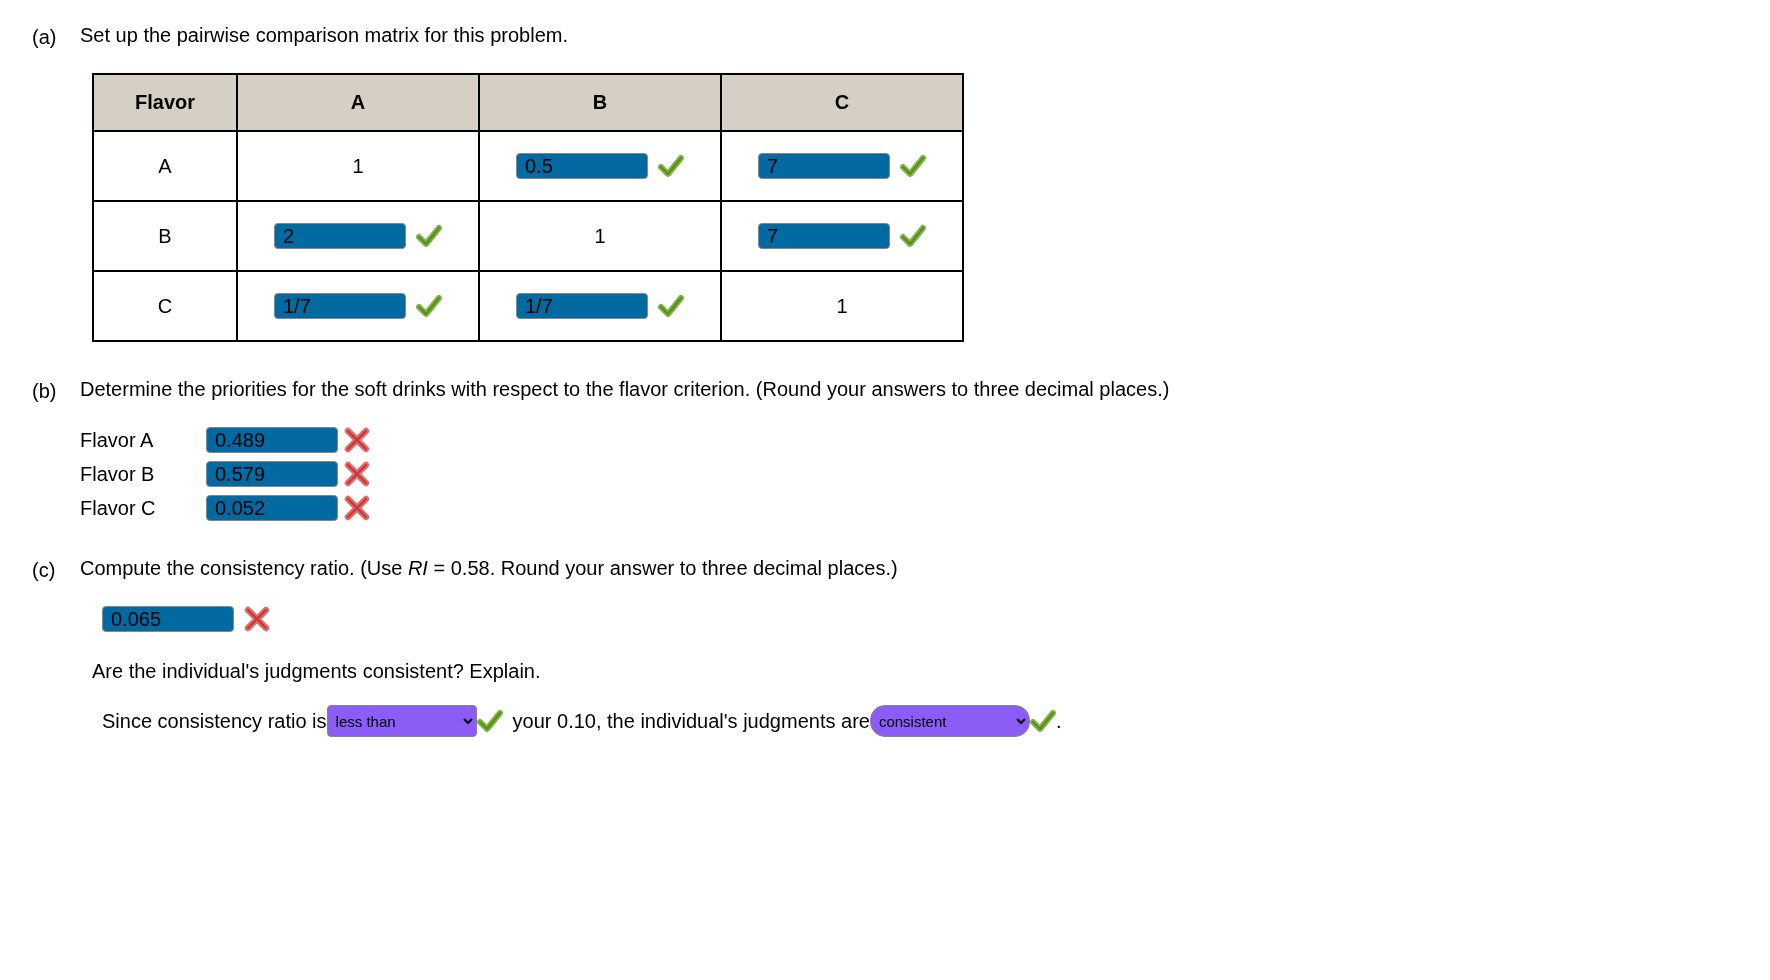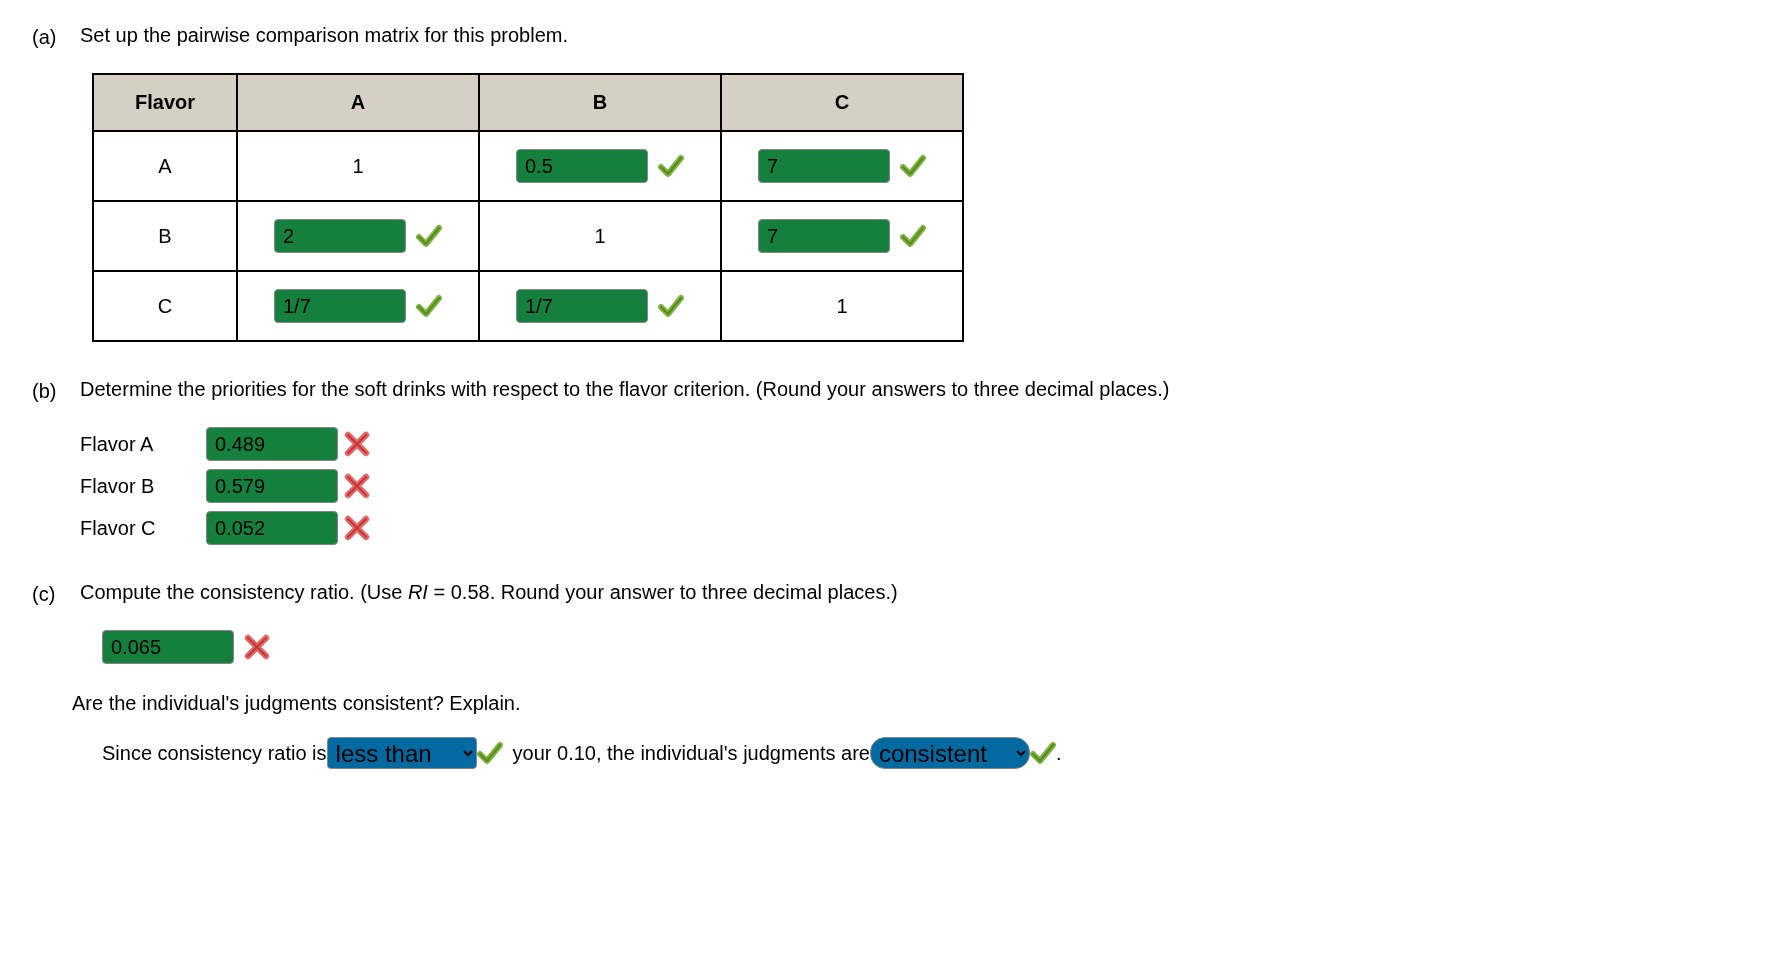--- a/index.html
+++ b/index.html
@@ -61,36 +61,36 @@
     display: inline-flex;
     align-items: center;
     gap: 10px;
   }
 
   
   input.answer-box {
     font-family: Verdana, Geneva, sans-serif;
     font-size: 20px;
     width: 132px;
-    height: 34px;
+    height: 26px;
     padding: 2px 8px;
     box-sizing: border-box;
     border: 1px solid #878787;
     border-radius: 4px;
-    background: #15803d;
+    background: #0369a1;
     text-align: left;
   }
   select.answer-select {
     font-family: Verdana, Geneva, sans-serif;
-    font-size: 24px;
+    font-size: 15px;
     height: 32px;
     padding: 0 4px;
     border: 1px solid #878787;
     border-radius: 4px;
-    background: #0369a1;
+    background: #8b5cf6;
   }
 
   
   .icon {
     width: 26px;
     height: 26px;
     display: inline-block;
     flex-shrink: 0;
   }
 
@@ -112,21 +112,21 @@
   
   .c-row {
     margin-left: 70px;
     margin-top: 18px;
     display: flex;
     align-items: center;
     gap: 10px;
     flex-wrap: wrap;
   }
   .c-text {
-    margin-left: 40px;
+    margin-left: 60px;
     margin-top: 24px;
   }
 
   .static-num {
     display: inline-block;
     min-width: 16px;
     text-align: center;
   }
   .ital { font-style: italic; }
 </style>

